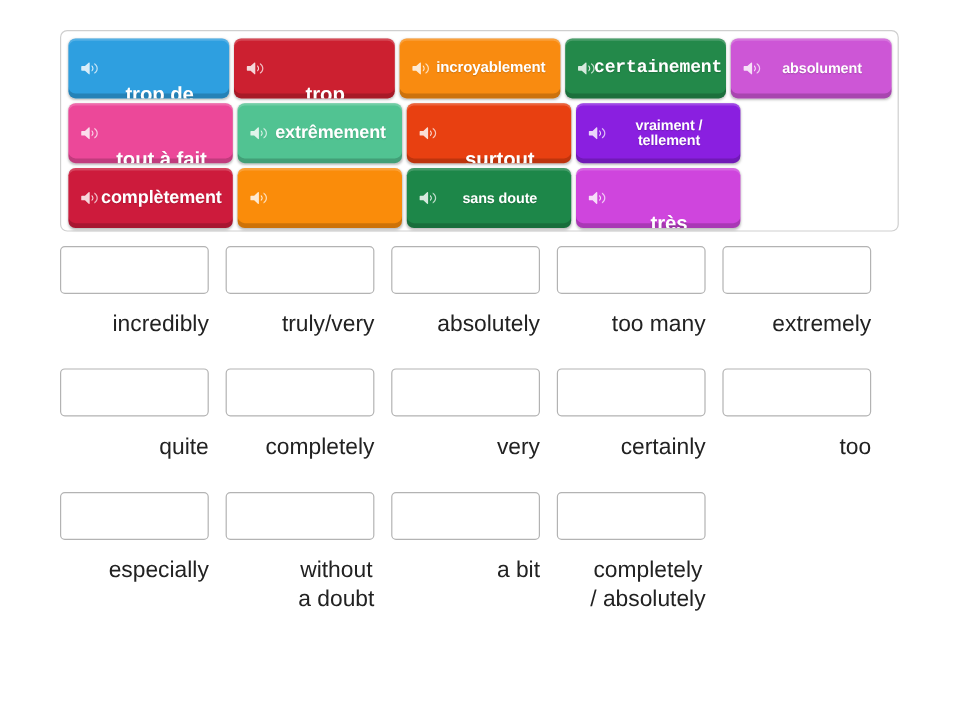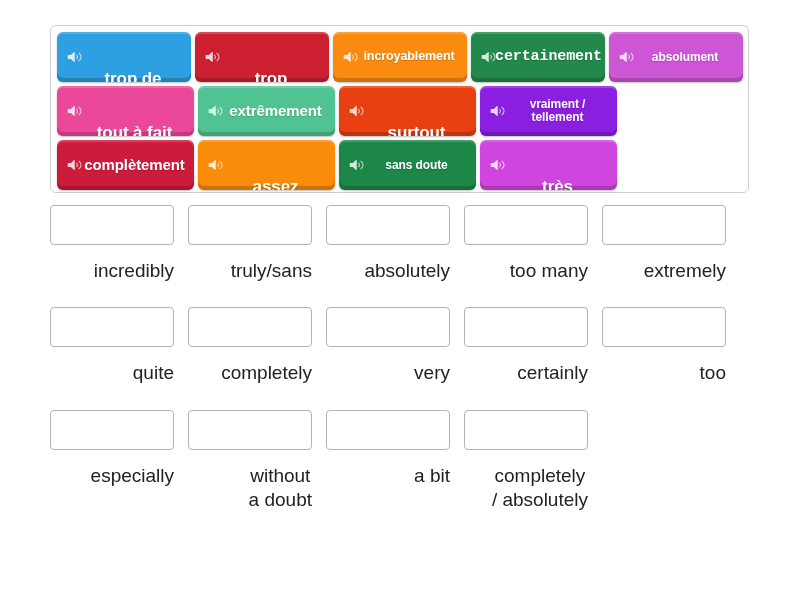--- a/index.html
+++ b/index.html
@@ -213,21 +213,20 @@
             <span class="txt fs-15" style="white-space: pre-line;">complètement</span>
           </div>
           <div class="tile" style="background: rgb(250, 140, 10);">
             <span class="spk">
               <svg viewBox="0 0 16 16" aria-hidden="true">
                 <path fill="#ffffff" d="M1.2 6.1h2.6L7.1 3.1c.25-.23.65-.05.65.28v9.24c0 .33-.4.51-.65.28L3.8 9.9H1.2c-.3 0-.5-.2-.5-.5V6.6c0-.3.2-.5.5-.5z"></path>
                 <path fill="#ffffff" d="M9.35 5.45c.95.55 1.55 1.5 1.55 2.55s-.6 2-1.55 2.55v-1.2c.4-.35.65-.82.65-1.35s-.25-1-.65-1.35z"></path>
                 <path fill="#ffffff" opacity="0.85" d="M11.6 3.5c1.75.85 2.9 2.55 2.9 4.5s-1.15 3.65-2.9 4.5v-1.25c1.15-.75 1.85-1.95 1.85-3.25S12.75 5.5 11.6 4.75z"></path>
               </svg>
             </span>
-            <span class="txt fs-17" style="white-space: pre-line;">assez</span>
           </div>
           <div class="tile" style="background: rgb(29, 135, 73);">
             <span class="spk">
               <svg viewBox="0 0 16 16" aria-hidden="true">
                 <path fill="#ffffff" d="M1.2 6.1h2.6L7.1 3.1c.25-.23.65-.05.65.28v9.24c0 .33-.4.51-.65.28L3.8 9.9H1.2c-.3 0-.5-.2-.5-.5V6.6c0-.3.2-.5.5-.5z"></path>
                 <path fill="#ffffff" d="M9.35 5.45c.95.55 1.55 1.5 1.55 2.55s-.6 2-1.55 2.55v-1.2c.4-.35.65-.82.65-1.35s-.25-1-.65-1.35z"></path>
                 <path fill="#ffffff" opacity="0.85" d="M11.6 3.5c1.75.85 2.9 2.55 2.9 4.5s-1.15 3.65-2.9 4.5v-1.25c1.15-.75 1.85-1.95 1.85-3.25S12.75 5.5 11.6 4.75z"></path>
               </svg>
             </span>
             <span class="txt fs-16" style="white-space: pre-line;">sans doute</span>
@@ -247,21 +246,21 @@
   </div>
 
   <div class="answers">
       <div class="ans-row">
         <div class="ans-cell">
           <div class="drop-box"></div>
           <div class="ans-label">incredibly</div>
         </div>
         <div class="ans-cell">
           <div class="drop-box"></div>
-          <div class="ans-label">truly/sans</div>
+          <div class="ans-label">truly/very</div>
         </div>
         <div class="ans-cell">
           <div class="drop-box"></div>
           <div class="ans-label">absolutely</div>
         </div>
         <div class="ans-cell">
           <div class="drop-box"></div>
           <div class="ans-label">too many</div>
         </div>
         <div class="ans-cell">

